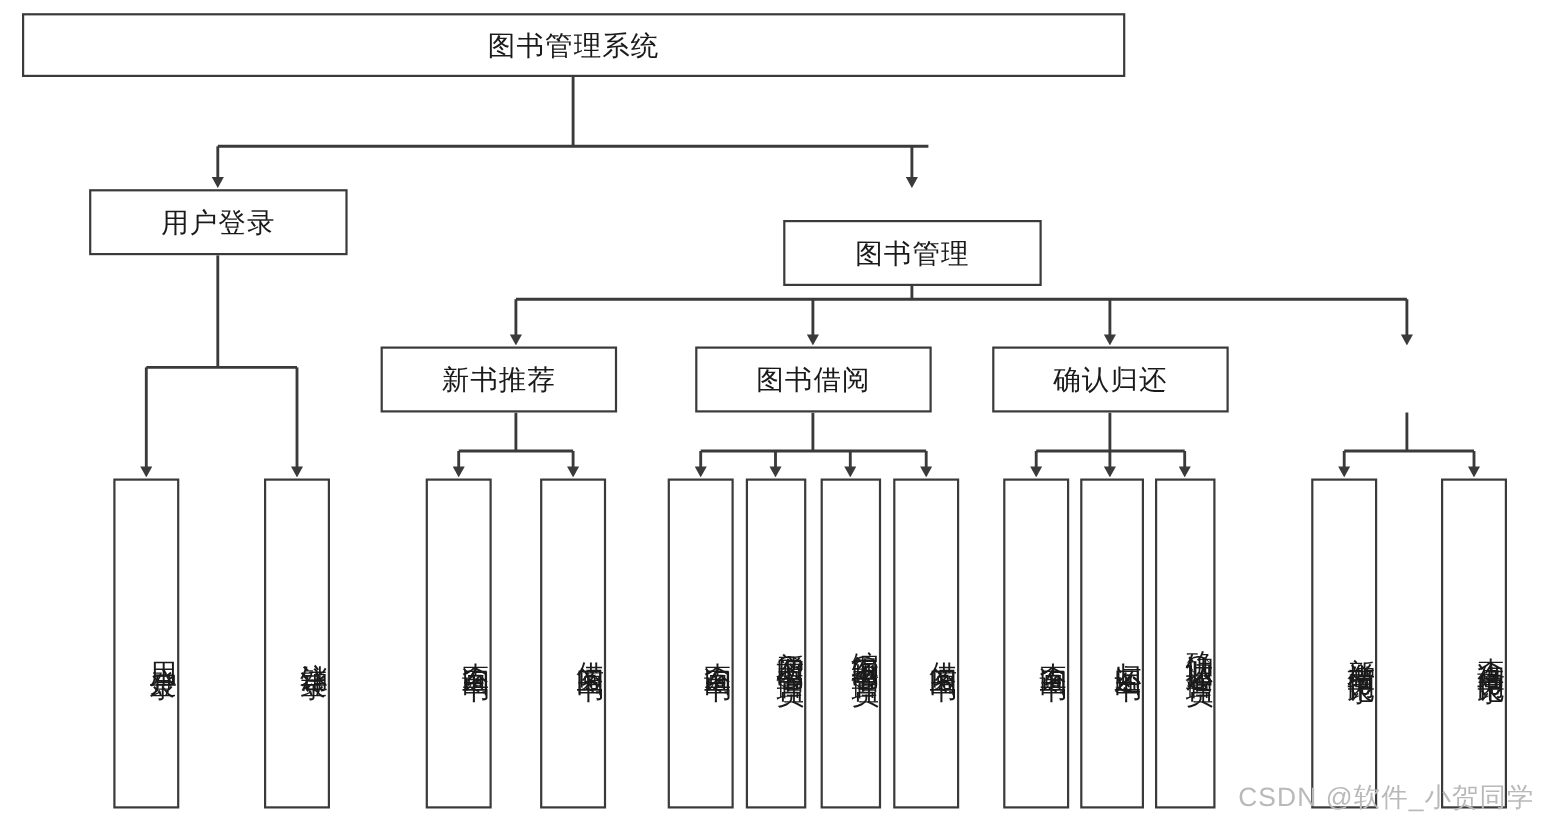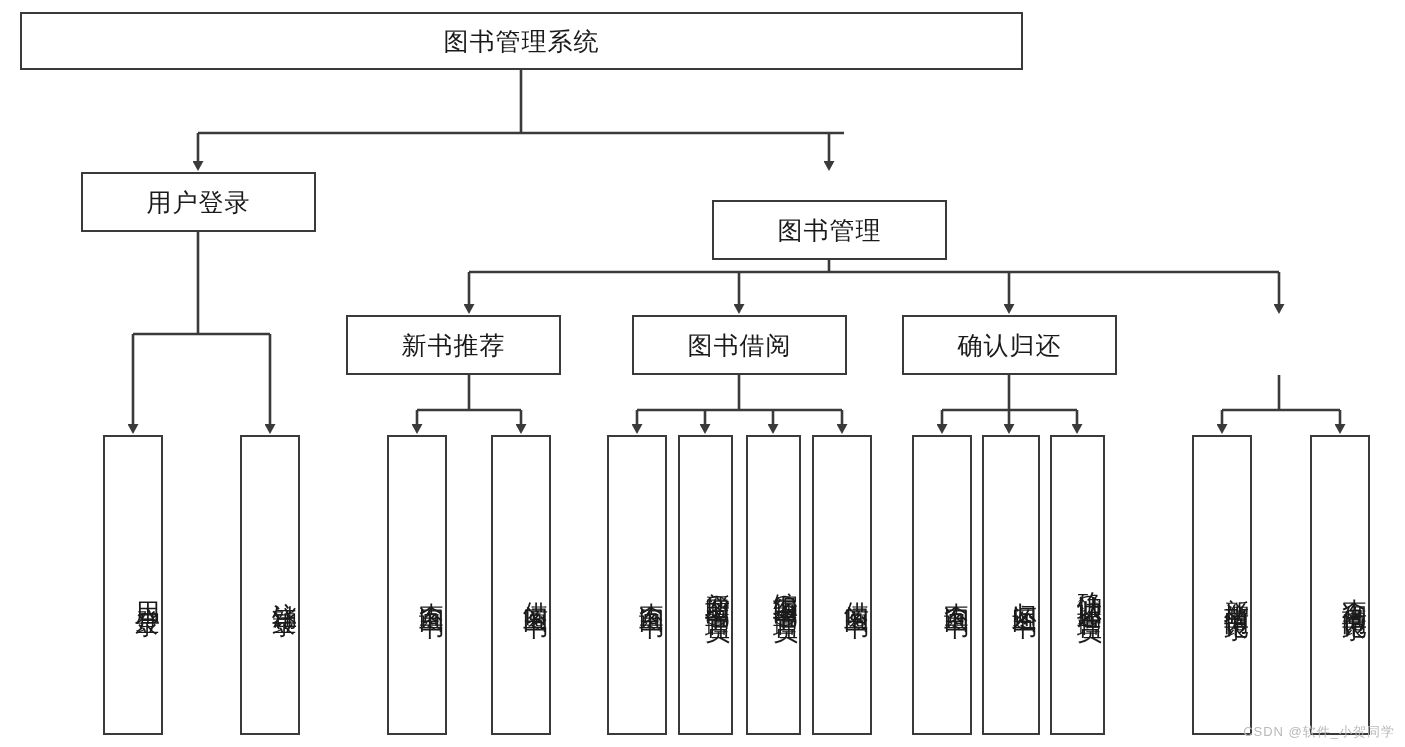--- a/index.html
+++ b/index.html
@@ -51,21 +51,21 @@
   }
   .node.leaf .vtext {
     writing-mode: vertical-rl;
     text-orientation: upright;
     white-space: nowrap;
   }
   .watermark {
     position: absolute;
     right: 10px;
     bottom: 6px;
-    font-size: 13px;
+    font-size: 24px;
     color: #b9b9b9;
     letter-spacing: 1px;
     white-space: nowrap;
   }
 </style>
 </head>
 <body>
 
 <div id="canvas">
 

